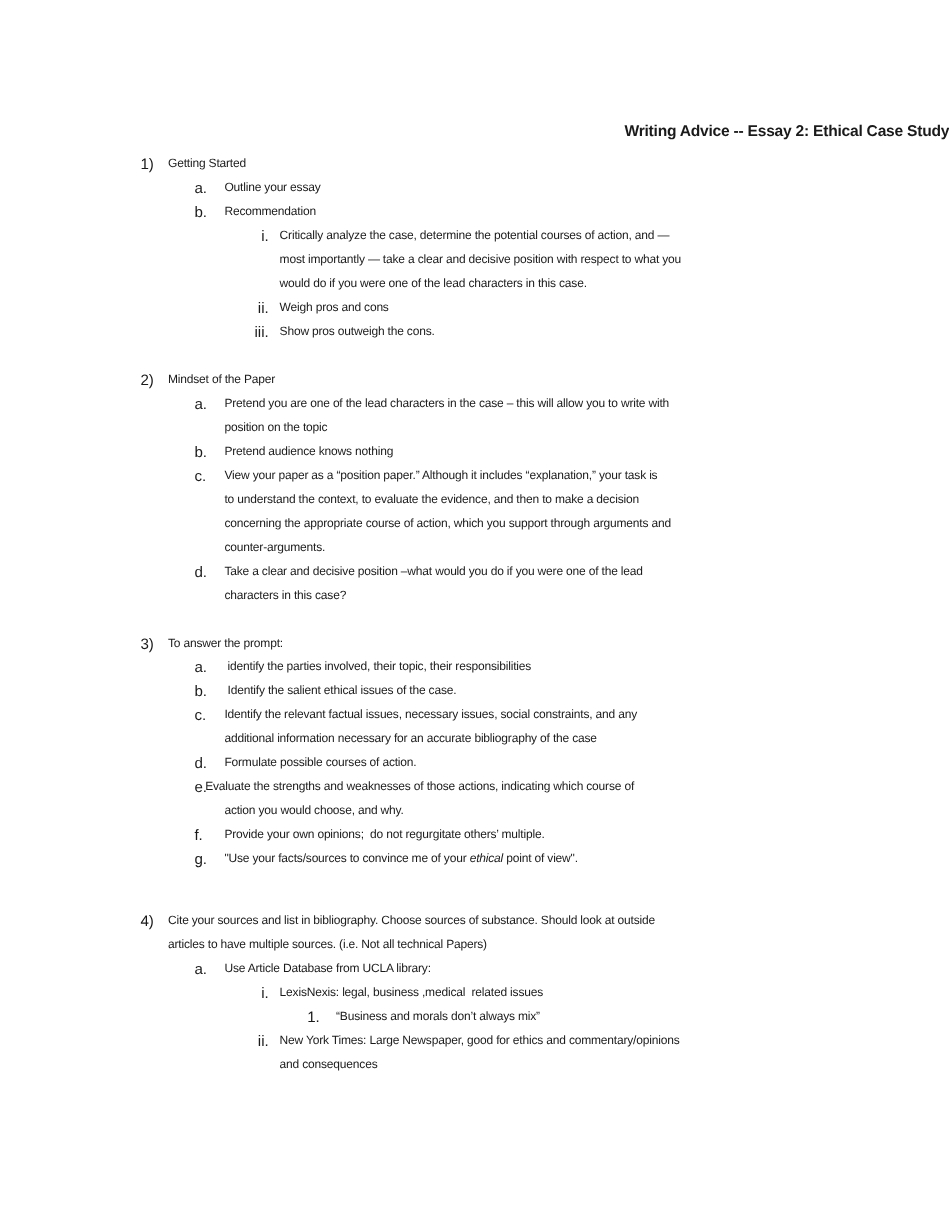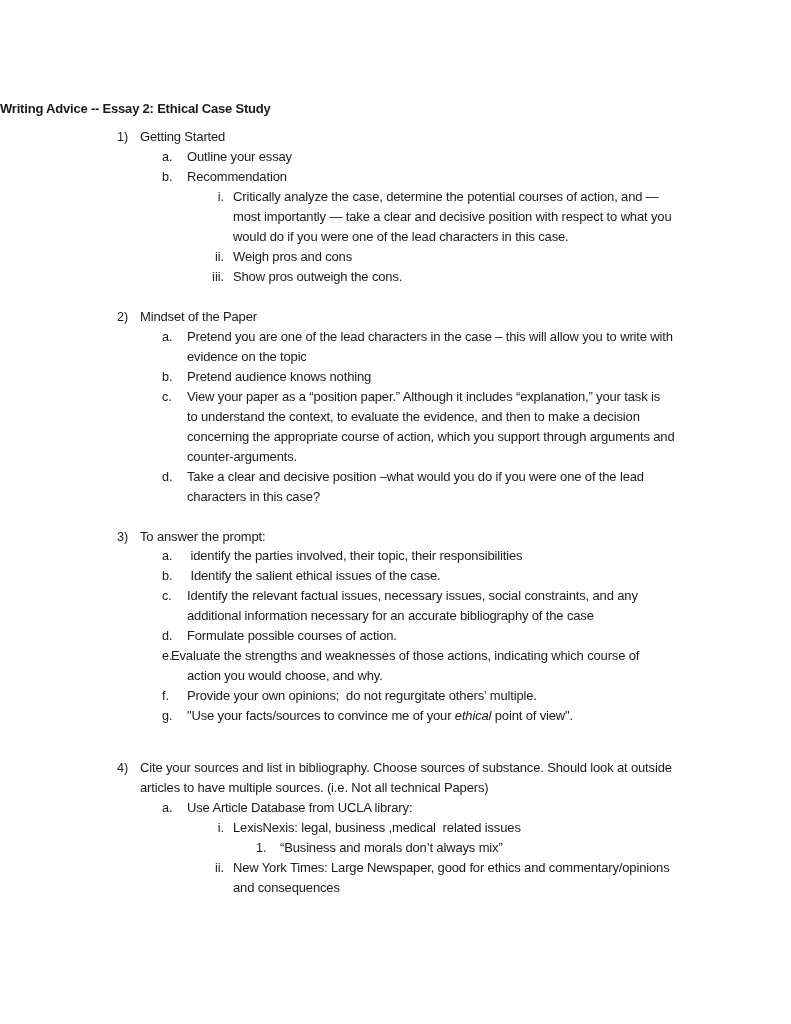--- a/index.html
+++ b/index.html
@@ -1,21 +1,21 @@
 <!DOCTYPE html>
 <html><head>
 <meta charset="utf-8">
 <style>
   html, body { margin: 0; padding: 0; background: #ffffff; }
   body { width: 791px; height: 1024px; position: relative; overflow: hidden;
          font-family: "Liberation Sans", sans-serif; color: #1a1a1a; }
   .page { position: absolute; left: 0; top: 0; width: 791px; height: 1024px; background: #fff; }
-  .title { position: absolute; left: 0; width: 791px; top: 101px; text-align: left;
+  .title { position: absolute; left: 0; width: 791px; top: 101px; text-align: right;
            font-weight: bold; font-size: 13px; letter-spacing: -0.2px; white-space: nowrap; }
-  .ln { position: absolute; font-size: 13px; line-height: 16px; white-space: nowrap; letter-spacing: -0.15px; }
+  .ln { position: absolute; font-size: 10px; line-height: 16px; white-space: nowrap; letter-spacing: -0.15px; }
   .mk { position: absolute; font-size: 12.6px; line-height: 16px; white-space: nowrap; }
   .mk.r { text-align: right; width: 30px; }
   em { font-style: italic; }
 </style>
 </head>
 <body>
 
 <div class="page">
 
   <div class="title">Writing Advice -- Essay 2: Ethical Case Study</div>
@@ -41,21 +41,21 @@
     <span class="mk r" style="left:194px;top:269px">iii.</span>
     <span class="ln" style="left:233px;top:269px">Show pros outweigh the cons.</span>
   </div>
 
   <div>
     <span class="mk" style="left:117px;top:309px">2)</span>
     <span class="ln" style="left:140px;top:309px">Mindset of the Paper</span>
 
     <span class="mk" style="left:162px;top:329px">a.</span>
     <span class="ln" style="left:187px;top:329px">Pretend you are one of the lead characters in the case – this will allow you to write with</span>
-    <span class="ln" style="left:187px;top:349px">evidence on the topic</span>
+    <span class="ln" style="left:187px;top:349px">position on the topic</span>
 
     <span class="mk" style="left:162px;top:369px">b.</span>
     <span class="ln" style="left:187px;top:369px">Pretend audience knows nothing</span>
 
     <span class="mk" style="left:162px;top:389px">c.</span>
     <span class="ln" style="left:187px;top:389px">View your paper as a “position paper.” Although it includes “explanation,” your task is</span>
     <span class="ln" style="left:187px;top:409px">to understand the context, to evaluate the evidence, and then to make a decision</span>
     <span class="ln" style="left:187px;top:429px">concerning the appropriate course of action, which you support through arguments and</span>
     <span class="ln" style="left:187px;top:449px">counter-arguments.</span>
 

